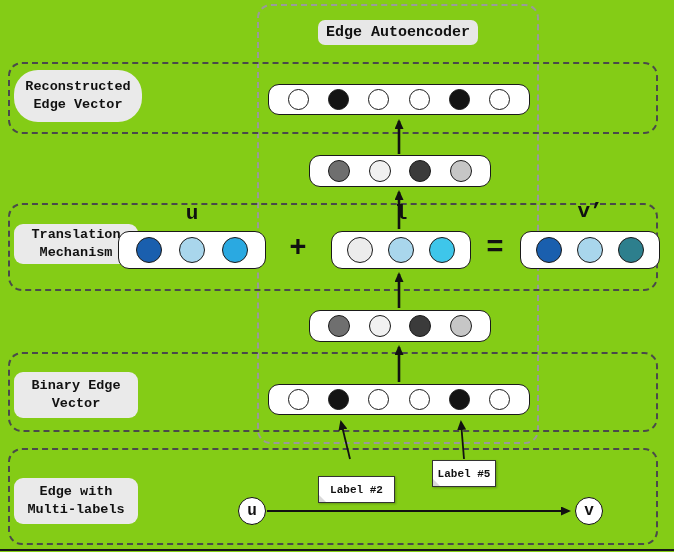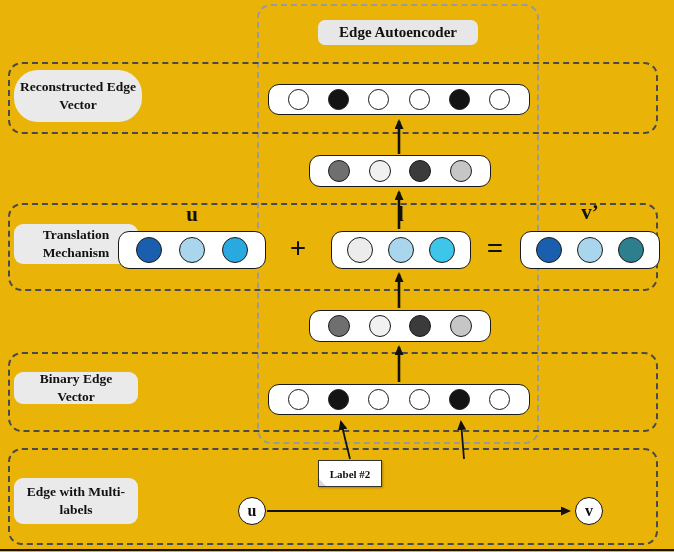--- a/index.html
+++ b/index.html
@@ -1,18 +1,18 @@
 <!DOCTYPE html>
 <html><head>
 <meta charset="utf-8">
 <style>
   * { margin:0; padding:0; box-sizing:border-box; }
   html,body { background:#ffffff; }
   body { font-family:"Liberation Serif", serif; color:#111; }
-  .canvas { position:relative; width:674px; height:552px; background:#eab308; overflow:hidden; }
+  .canvas { position:relative; width:674px; height:552px; background:#84cc16; overflow:hidden;font-family:Liberation Mono, monospace; }
 
   .dashed { position:absolute; border:2px dashed #666; border-radius:14px; background:transparent; }
   .col { border-color:#9a9a9a; }
   .rowbox { border-color:#4a4a4a; }
 
   .chip { position:absolute; background:#eaeaea; border-radius:9px;
           display:flex; align-items:center; justify-content:center; text-align:center;
           font-weight:bold; font-size:13.5px; line-height:1.3; padding:3px 6px; }
 
   .title-chip { position:absolute; background:#e7e7e7; border-radius:7px;
@@ -67,21 +67,21 @@
     <line x1="399" y1="382" x2="399" y2="347" stroke="#111" stroke-width="2.6" marker-end="url(#ah)"></line>
     <line x1="350" y1="459" x2="341" y2="422" stroke="#111" stroke-width="1.8" marker-end="url(#ah)"></line>
     <line x1="464" y1="459" x2="461" y2="422" stroke="#111" stroke-width="1.8" marker-end="url(#ah)"></line>
     <line x1="267" y1="511" x2="569" y2="511" stroke="#111" stroke-width="1.8" marker-end="url(#ah)"></line>
   </svg>
 
   <div class="title-chip" style="left:318px; top:20px; width:160px; height:25px;">Edge Autoencoder</div>
 
   <div class="chip" style="left:14px; top:70px; width:128px; height:52px;border-radius:24px;">Reconstructed Edge Vector</div>
   <div class="chip" style="left:14px; top:224px; width:124px; height:40px;">Translation Mechanism</div>
-  <div class="chip" style="left:14px; top:372px; width:124px; height:32px;">Binary Edge Vector</div>
+  <div class="chip" style="left:14px; top:372px; width:124px; height:46px;">Binary Edge Vector</div>
   <div class="chip" style="left:14px; top:478px; width:124px; height:46px;text-align:center;">Edge with Multi-labels</div>
 
   <div class="vector size6" style="left:268px; top:84px; width:262px; height:31px;">
       <span class="circle" style="background: rgb(255, 255, 255);"></span>
       <span class="circle" style="background: rgb(20, 20, 20);"></span>
       <span class="circle" style="background: rgb(255, 255, 255);"></span>
       <span class="circle" style="background: rgb(255, 255, 255);"></span>
       <span class="circle" style="background: rgb(20, 20, 20);"></span>
       <span class="circle" style="background: rgb(255, 255, 255);"></span>
     </div>
@@ -124,19 +124,20 @@
 
   <div class="vector size6" style="left:268px; top:384px; width:262px; height:31px;">
       <span class="circle" style="background: rgb(255, 255, 255);"></span>
       <span class="circle" style="background: rgb(20, 20, 20);"></span>
       <span class="circle" style="background: rgb(255, 255, 255);"></span>
       <span class="circle" style="background: rgb(255, 255, 255);"></span>
       <span class="circle" style="background: rgb(20, 20, 20);"></span>
       <span class="circle" style="background: rgb(255, 255, 255);"></span>
     </div>
 
-  <div class="tag" style="left:318px; top:460px; width:64px; height:27px;">Label #2</div>
+  <div class="tag" style="left:318px; top:476px; width:77px; height:27px;">Label #2</div>
+  <div class="tag" style="left:432px; top:460px; width:64px; height:27px;">Label #5</div>
 
   <div class="node" style="left:238px; top:497px;">u</div>
   <div class="node" style="left:575px; top:497px;">v</div>
 
   <div class="bottom-rule"></div>
 </div>
 
 </body></html>

